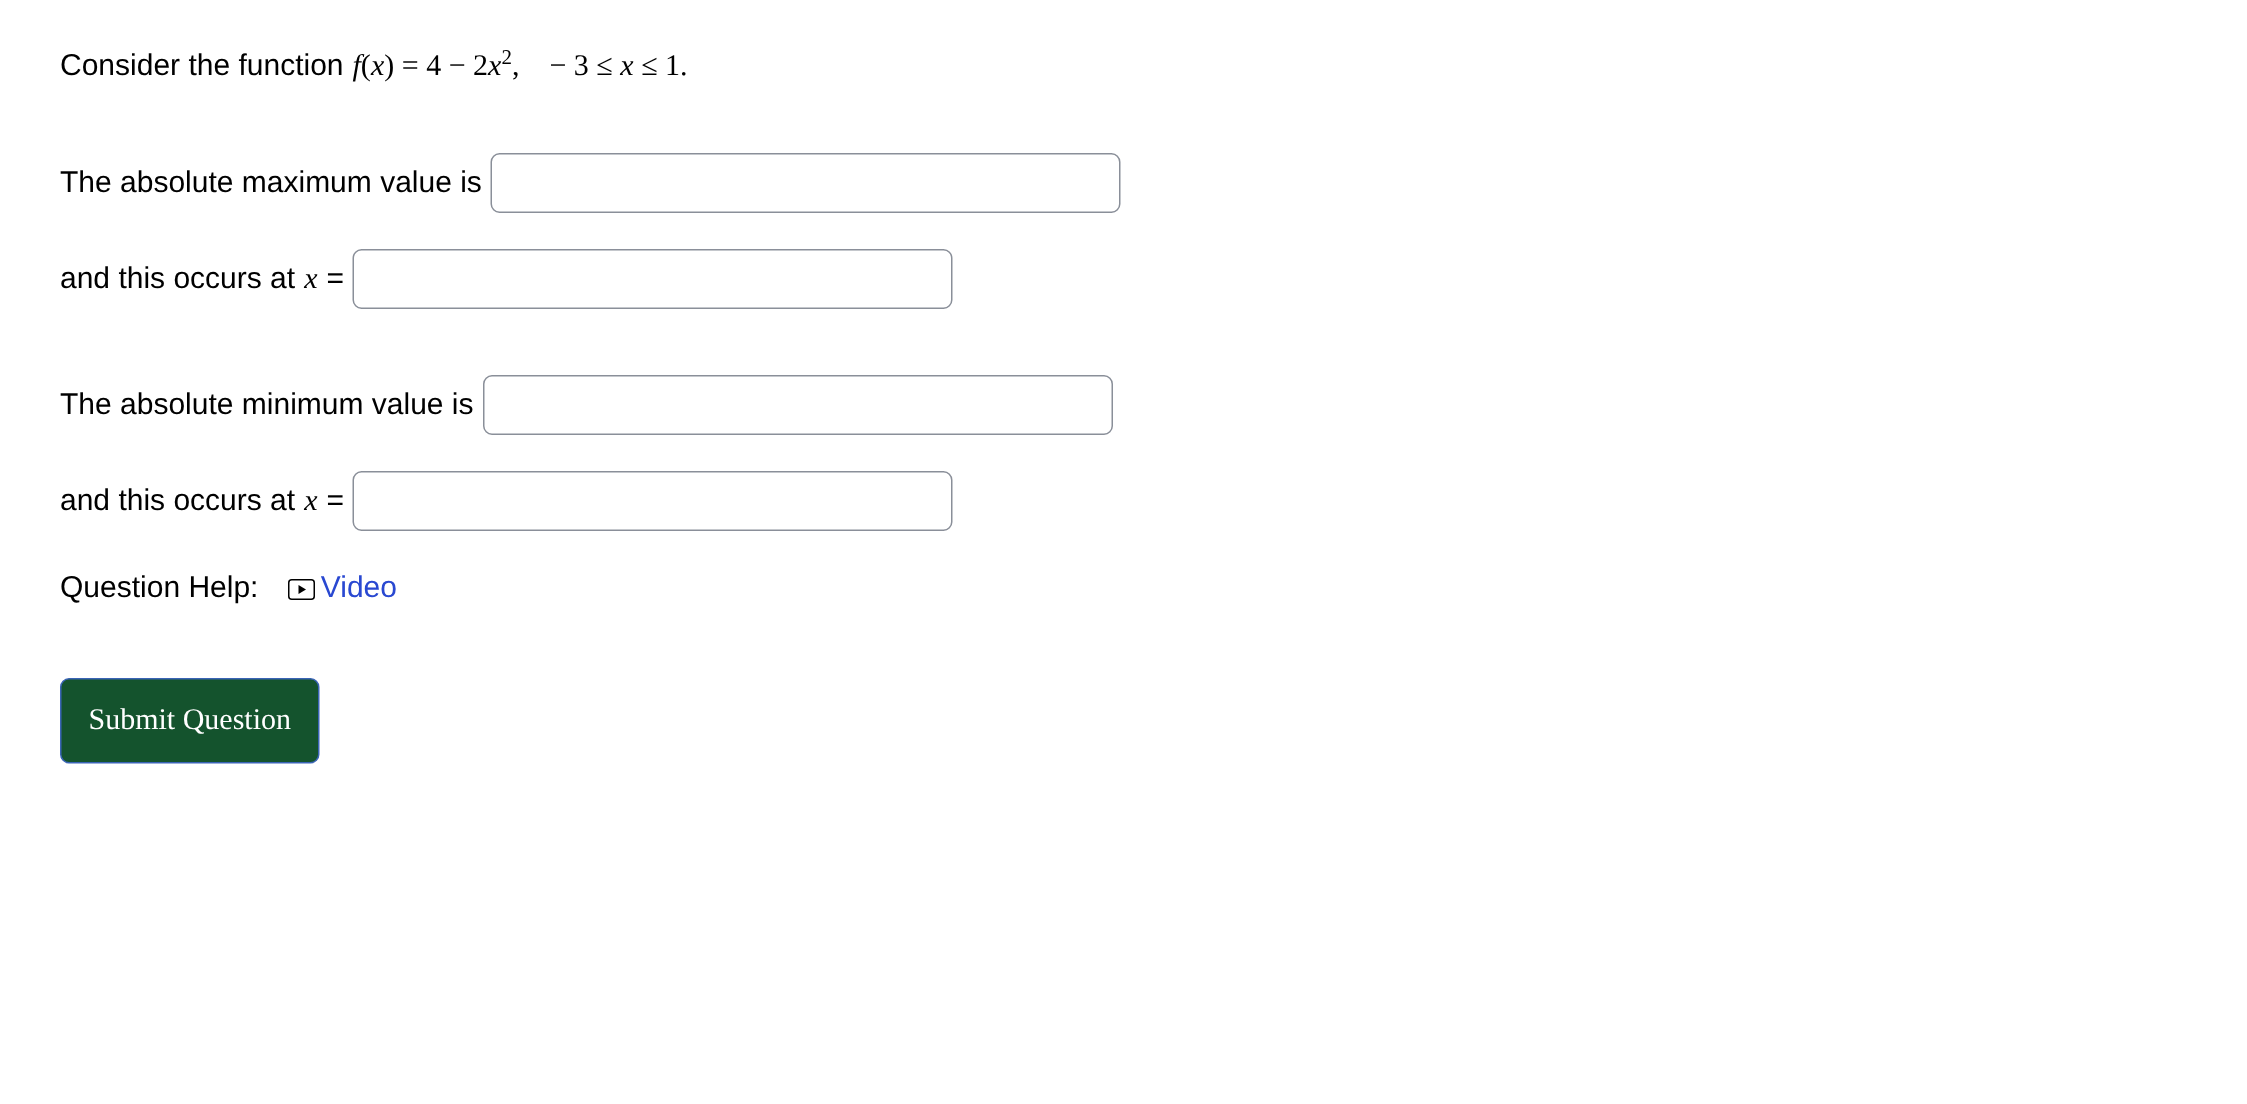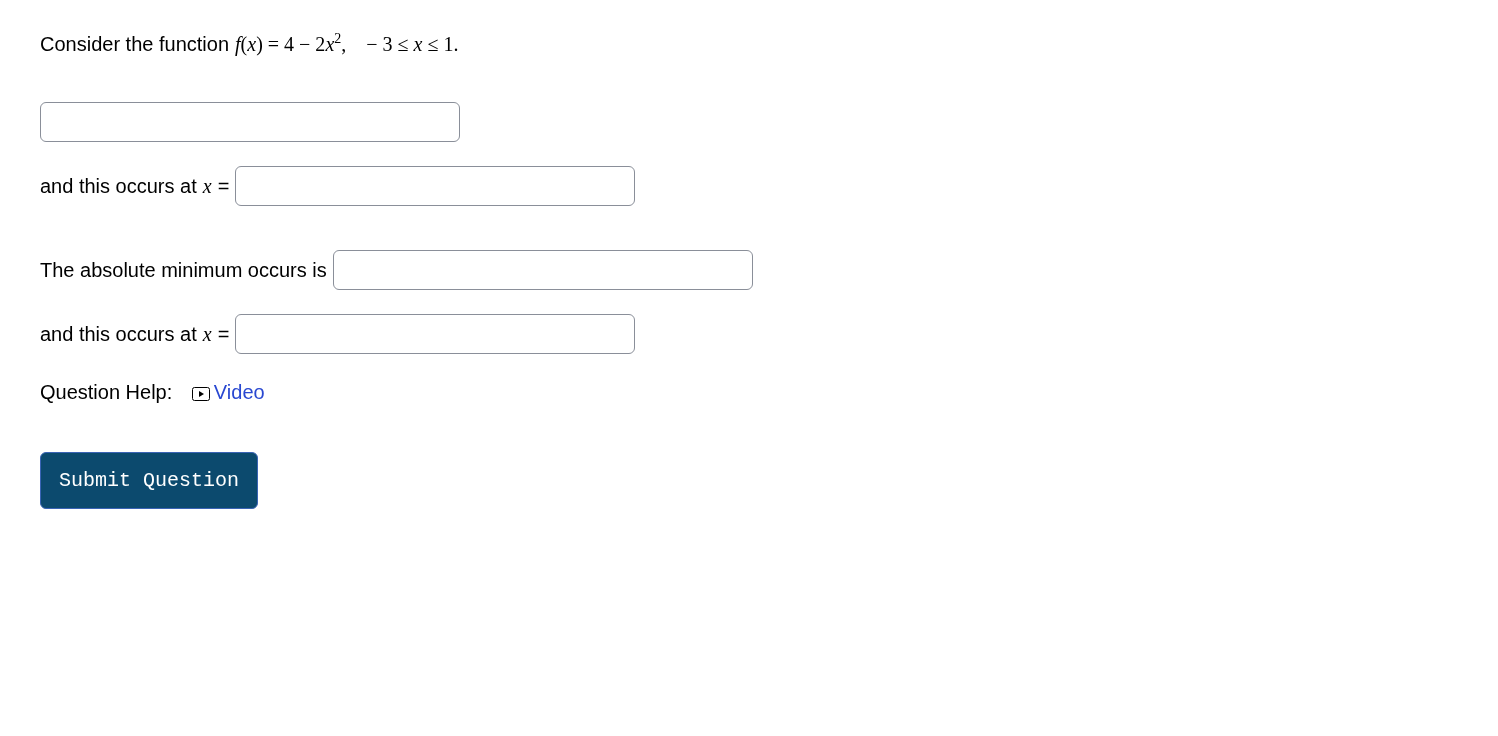--- a/index.html
+++ b/index.html
@@ -51,26 +51,26 @@
       cursor: pointer;
       font-size: 20px;
     }
     .video-icon {
       display: inline-block;
       vertical-align: -2px;
       margin-right: 4px;
       margin-left: 14px;
     }
     .submit-btn {
-      background: #0c4a6e;
+      background: #14532d;
       color: #fff;
       border: 1px solid #3a64b5;
       border-radius: 6px;
       font-size: 20px;
-      font-family: Liberation Mono, monospace;
+      font-family: Liberation Serif, serif;
       padding: 16px 18px;
       cursor: pointer;
     }
     sup {
       font-size: 0.7em;
       vertical-align: super;
       line-height: 0;
     }
   </style>
 </head>
@@ -83,36 +83,37 @@
   <span>Consider the function </span>
   <span class="math">
     <span>f</span><span class="math-upright">(</span><span>x</span><span class="math-upright">)</span><span class="math-upright"> = 4 − 2</span><span>x</span><sup class="math-upright">2</sup><span class="math-upright">, </span><span class="math-upright">− 3 ≤ </span><span>x</span><span class="math-upright"> ≤ 1.</span>
   </span>
 </div>
 
 <div class="line-spacer"></div>
 
 
 <div class="line">
+  <span>The absolute maximum value is </span>
   <input type="text" class="answer answer-med" style="">
 </div>
 
 
 <div class="line">
   <span>and this occurs at </span>
   <span class="math">x</span>
   <span> = </span>
   <input type="text" class="answer" style="width: 400px;">
 </div>
 
 <div class="line-spacer"></div>
 
 
 <div class="line">
-  <span>The absolute minimum occurs is </span>
+  <span>The absolute minimum value is </span>
   <input type="text" class="answer answer-med" style="">
 </div>
 
 
 <div class="line">
   <span>and this occurs at </span>
   <span class="math">x</span>
   <span> = </span>
   <input type="text" class="answer" style="width: 400px;">
 </div>

